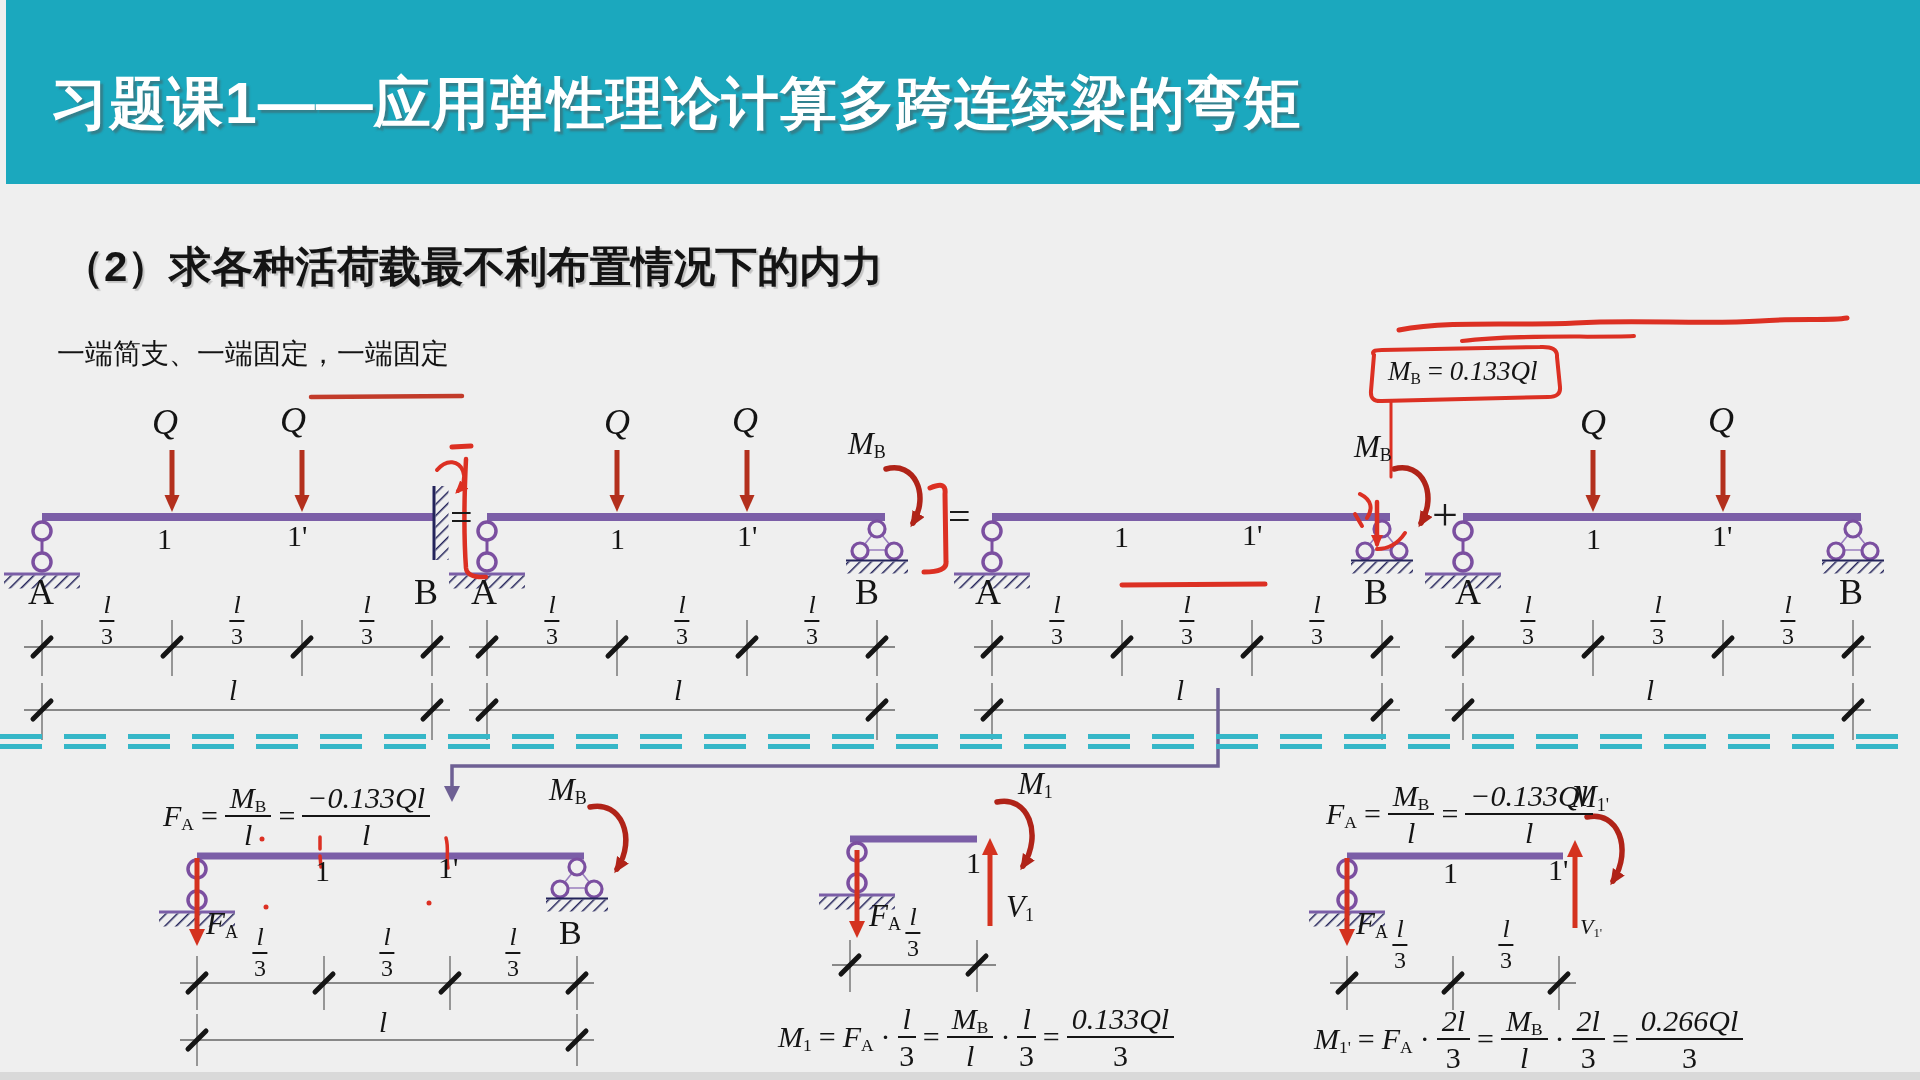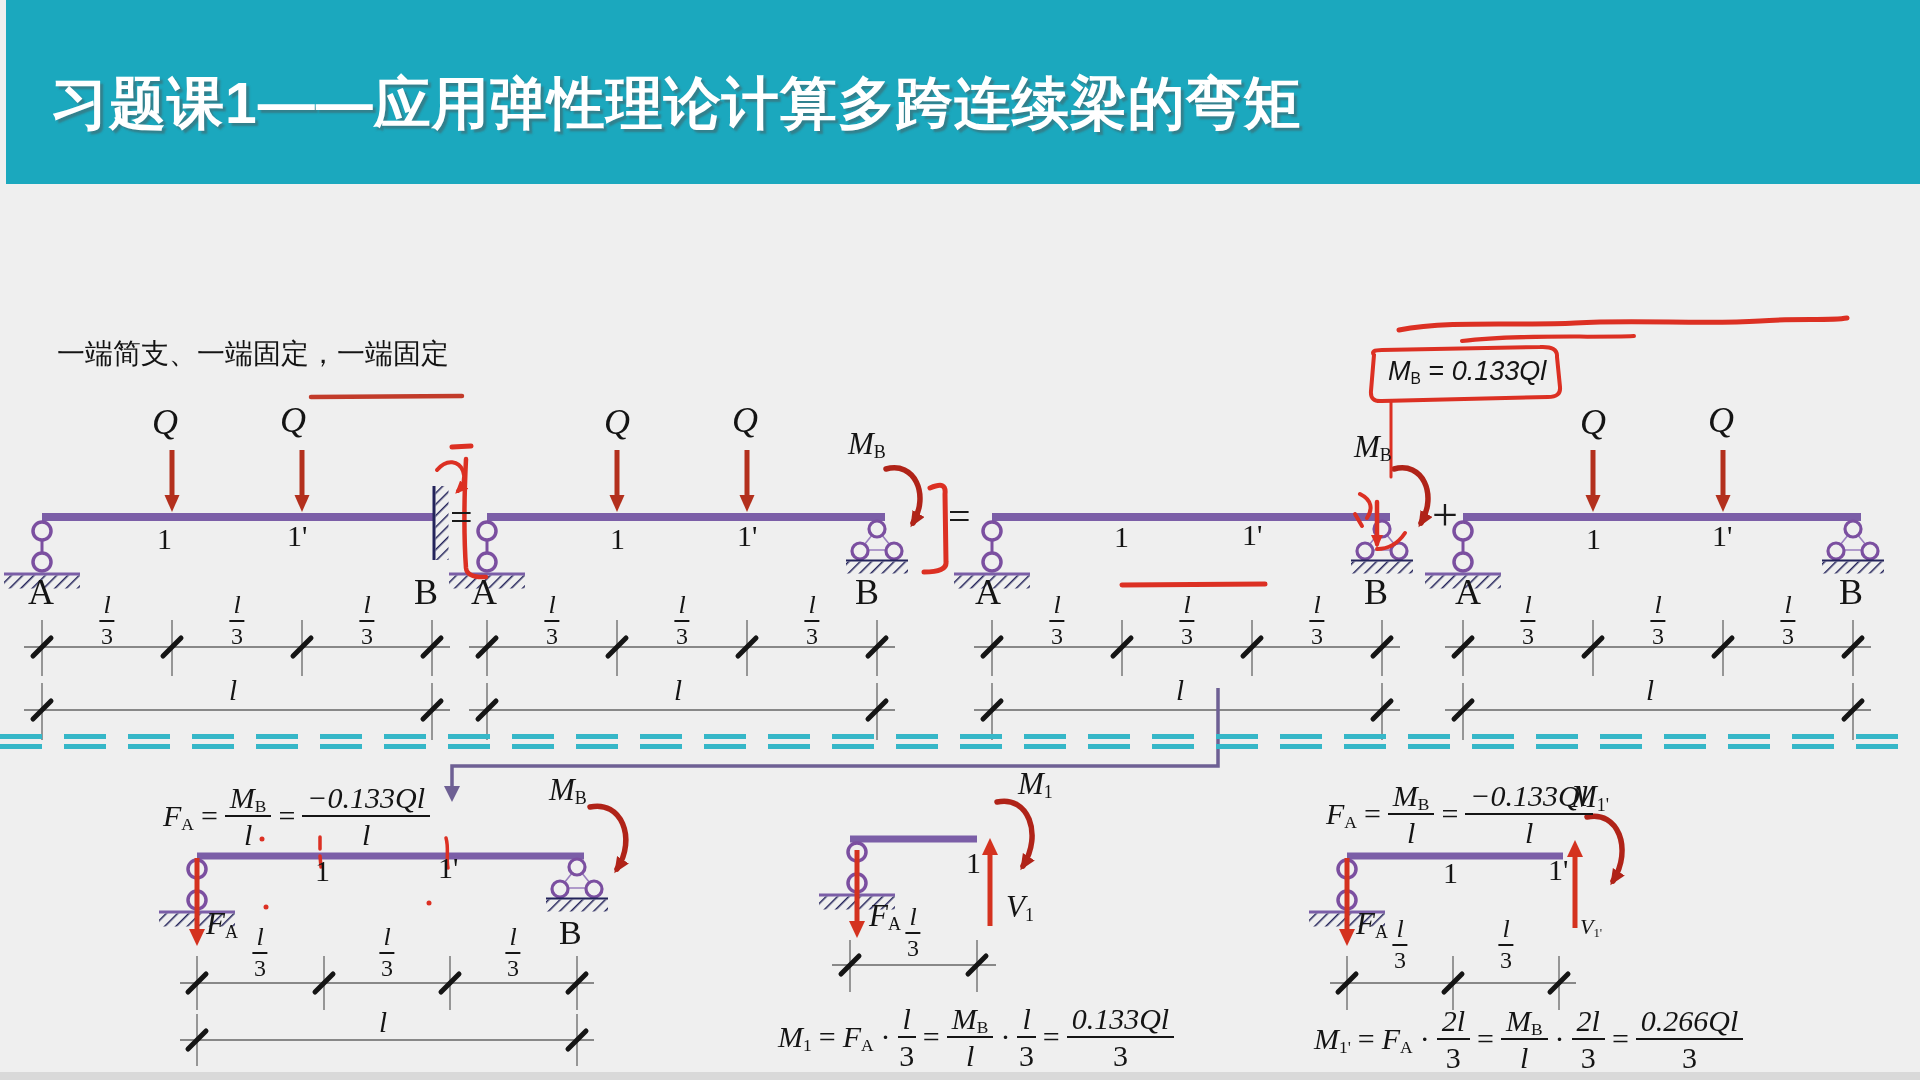--- a/index.html
+++ b/index.html
@@ -21,21 +21,21 @@
   .op{font-family:var(--ser);color:#1a1a1a;}
   
   .dfr{position:absolute;transform:translateX(-50%);display:flex;flex-direction:column;align-items:center;font-family:var(--ser);color:#151515;}
   .dfr .n{font-style:italic;font-size:26px;line-height:1;padding:0 4px 2px;border-bottom:2px solid #151515;}
   .dfr .d{font-size:24px;line-height:1.1;padding-top:1px;}
   
   .eqrow{position:absolute;display:flex;align-items:center;gap:7px;font-family:var(--ser);font-size:30px;color:#141414;white-space:nowrap;}
   .ifr{display:inline-flex;flex-direction:column;align-items:center;}
   .ifr .n{border-bottom:2px solid #151515;padding:0 5px 1px;line-height:1.1;}
   .ifr .d{line-height:1.1;padding-top:1px;}
-  .mb-box-text{left:1388px;top:358px;font-size:27px;font-family:Liberation Sans, sans-serif;}
+  .mb-box-text{left:1388px;top:358px;font-size:27px;font-family:Liberation Serif, serif;}
   .divider{position:absolute;left:0;top:734px;width:1920px;height:15px;
     background:
       repeating-linear-gradient(90deg,#36B7C8 0 42px,transparent 42px 64px) 0 0/1920px 5px no-repeat,
       repeating-linear-gradient(90deg,#36B7C8 0 42px,transparent 42px 64px) 0 10px/1920px 5px no-repeat;}
   .bottom-strip{position:absolute;left:0;top:1072px;width:1920px;height:8px;background:#D9D9D9;}
   svg.canvas{position:absolute;left:0;top:0;}
 </style>
 </head>
 <body>
 
@@ -265,20 +265,21 @@
       <circle cx="262" cy="839" r="2.5" fill="#DC3023" stroke="none"></circle>
       <circle cx="266" cy="907" r="2.5" fill="#DC3023" stroke="none"></circle>
       <circle cx="429" cy="903" r="2.5" fill="#DC3023" stroke="none"></circle>
     </g>
   </svg>
 
   <div class="hd">
     <div class="hd-title">习题课1——应用弹性理论计算多跨连续梁的弯矩</div>
   </div>
 
+  <div class="t subtitle">（2）求各种活荷载最不利布置情况下的内力</div>
   <div class="t caseline">一端简支、一端固定，一端固定</div>
 
   <div class="t mb-box-text">
     <i>M</i><sub class="sb">B</sub>
     <span>=</span>
     <i>0.133Ql</i>
   </div>
 
   <div class="t op" style="left:450px;top:498px;font-size:40px">=</div>
   <div class="t op" style="left:948px;top:497px;font-size:40px">=</div>

